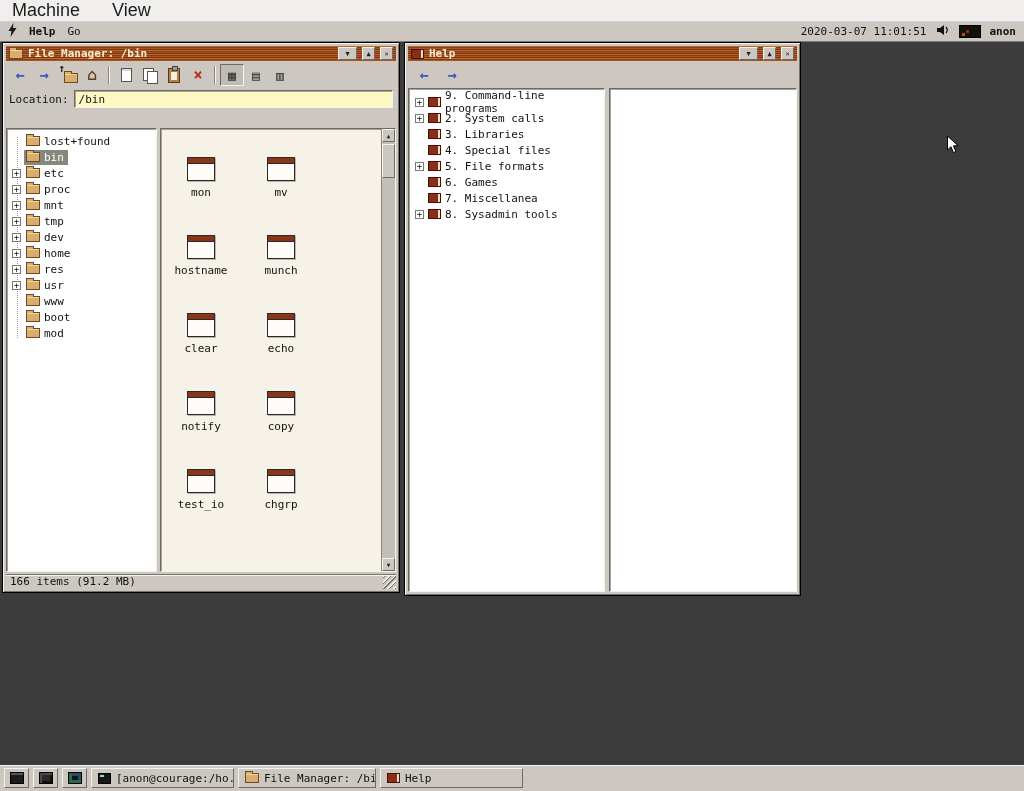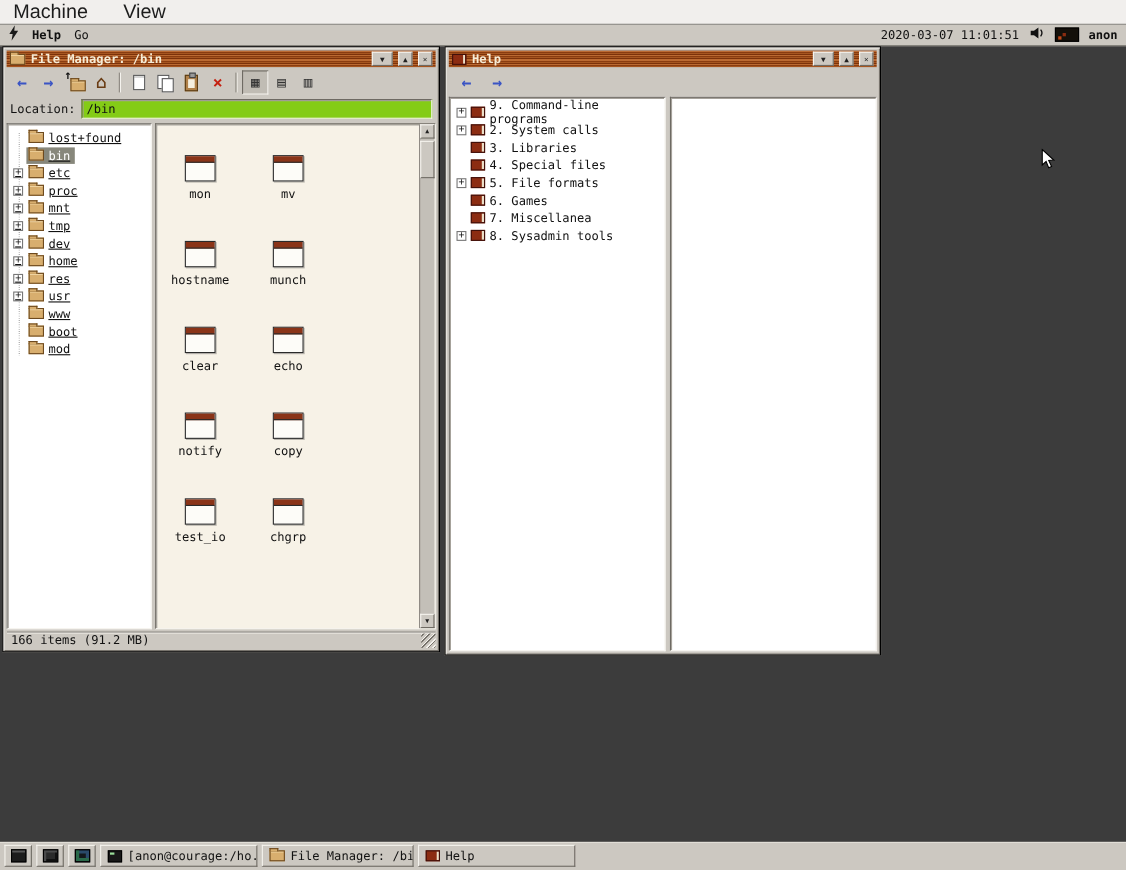--- a/index.html
+++ b/index.html
@@ -51,30 +51,30 @@
   .copy-icon::before, .copy-icon::after { content:""; position:absolute; width:9px; height:11px; background:#fff; border:1px solid #555; }
   .copy-icon::before { left:0; top:0; } .copy-icon::after { left:4px; top:3px; }
   .paste-icon { width:12px; height:15px; background:#b08048; border:1px solid #5a3c14; position:relative; }
   .paste-icon::before { content:""; position:absolute; left:2px; top:3px; right:2px; bottom:2px; background:#f5efdf; }
   .paste-icon::after { content:""; position:absolute; left:3px; top:-3px; width:4px; height:3px; background:#999; border:1px solid #444; }
   .upfolder { position:relative; width:19px; height:15px; }
   .upfolder .folder-icon { position:absolute; right:0; bottom:0; }
   .upfolder .up-arrow { position:absolute; left:0; top:-5px; font-size:11px; font-weight:bold; color:#111; line-height:1; }
 
   
-  .locbar { flex:none; display:flex; align-items:center; gap:5px; padding:2px 3px 4px; }
-  .locinput { flex:1; height:18px; background:#84cc16; border:1px solid;
+  .locbar { flex:none; display:flex; align-items:center; gap:5px; padding:2px 3px 20px; }
+  .locinput { flex:1; height:18px; background:#fef9c3; border:1px solid;
     border-color:#6e6a63 #f5f3ee #f5f3ee #6e6a63; box-shadow:inset 1px 1px 0 #a6a29b;
     font:inherit; padding:0 4px; color:#111; }
 
   .sunken { border:1px solid; border-color:#6e6a63 #f5f3ee #f5f3ee #6e6a63; box-shadow:inset 1px 1px 0 #a6a29b; }
 
   
   .fm-main { flex:1; display:flex; gap:3px; min-height:0; }
-  .tree-panel { width:132px; background:#fff; position:relative; padding:4px 0; overflow:hidden;text-decoration:underline; }
+  .tree-panel { width:151px; background:#fff; position:relative; padding:4px 0; overflow:hidden; }
   .tree-lines { position:absolute; left:10px; top:8px; width:1px; height:202px;
     background-image:linear-gradient(#9a9a9a 1px,transparent 1px); background-size:1px 2px; }
   .tree-row { display:flex; align-items:center; height:16px; padding-left:5px; gap:3px; position:relative; }
   .expander { flex:none; width:9px; height:9px; background:#fff; border:1px solid #777;
     font-size:9px; line-height:7px; text-align:center; color:#111; }
   .row-sel { display:flex; align-items:center; gap:4px; padding:1px 4px 1px 2px; }
   .row-sel.selected { background:#87877b; }
   .row-sel.selected .tree-label { color:#fff; }
 
   .folder-icon { flex:none; width:14px; height:10px; background:#d8ae6e; border:1px solid #6e4a1e;

